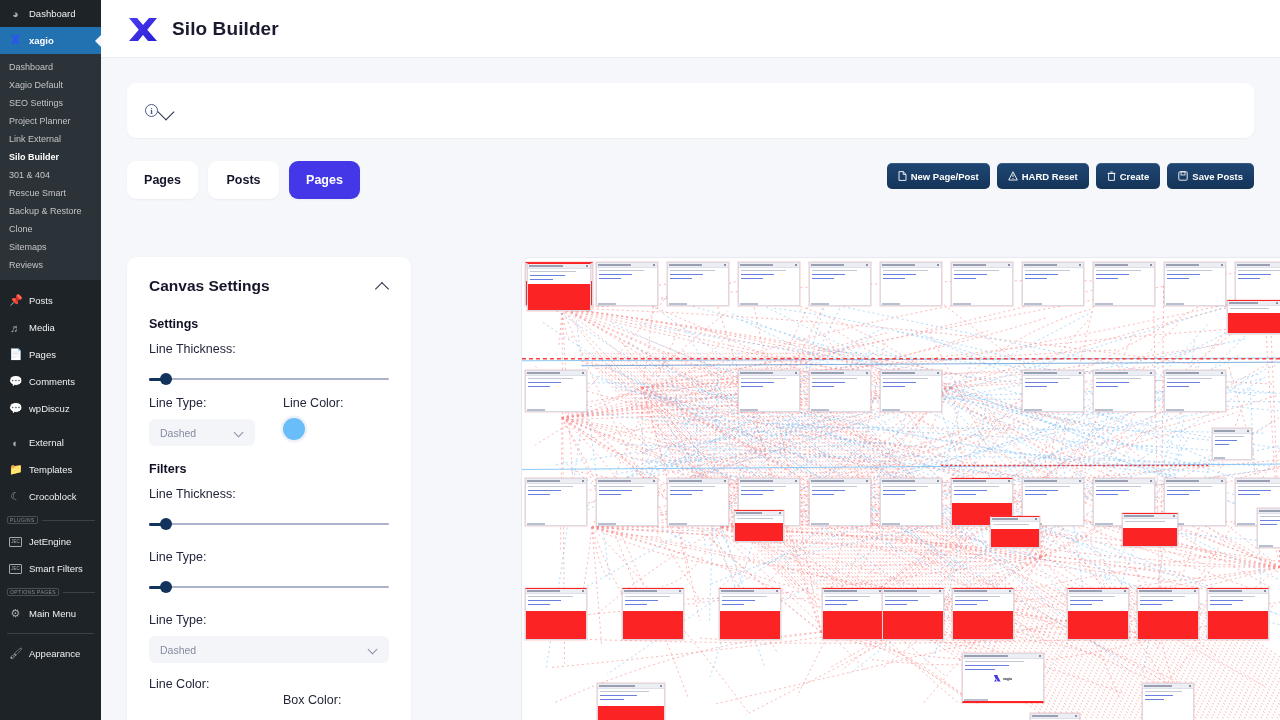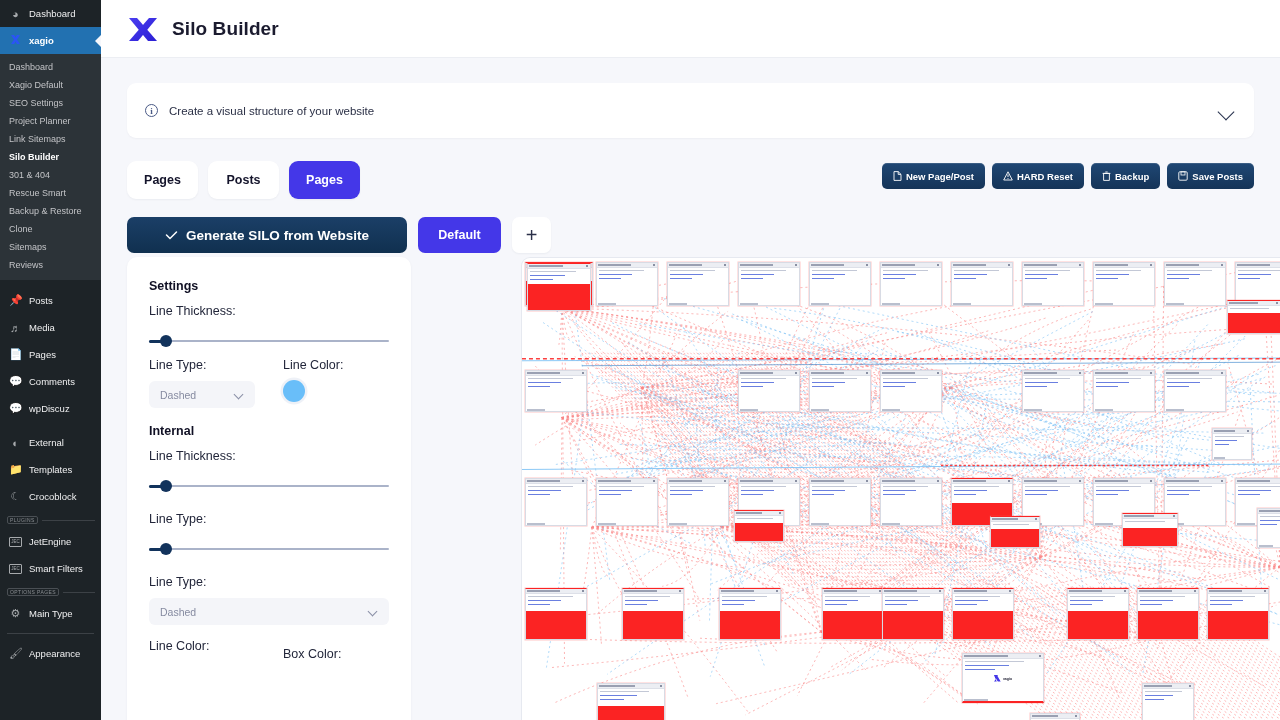--- a/index.html
+++ b/index.html
@@ -391,21 +391,21 @@
         </svg>
     </span>
     <span class="wp-lbl">xagio</span>
   </div>
 
   <div class="wp-sub">
     <div class="wp-sub-item">Dashboard</div>
     <div class="wp-sub-item">Xagio Default</div>
     <div class="wp-sub-item">SEO Settings</div>
     <div class="wp-sub-item">Project Planner</div>
-    <div class="wp-sub-item">Link Sitemaps</div>
+    <div class="wp-sub-item">Link External</div>
     <div class="wp-sub-item active">Silo Builder</div>
     <div class="wp-sub-item">301 &amp; 404</div>
     <div class="wp-sub-item">Rescue Smart</div>
     <div class="wp-sub-item">Backup &amp; Restore</div>
     <div class="wp-sub-item">Clone</div>
     <div class="wp-sub-item">Sitemaps</div>
     <div class="wp-sub-item">Reviews</div>
   </div>
 
   <div class="wp-gap"></div>
@@ -460,21 +460,21 @@
     <span class="wp-lbl">Smart Filters</span>
   </div>
 
   <div class="wp-sep">
     <span class="wp-sep-txt">OPTIONS PAGES</span>
     <span class="wp-sep-line"></span>
   </div>
 
   <div class="wp-top-item">
     <span class="wp-ico">⚙</span>
-    <span class="wp-lbl">Main Type</span>
+    <span class="wp-lbl">Main Menu</span>
   </div>
 
   <div class="wp-plain-sep"></div>
 
   <div class="wp-top-item">
     <span class="wp-ico">🖌</span>
     <span class="wp-lbl">Appearance</span>
   </div>
 </div>
 
@@ -491,21 +491,20 @@
         </defs>
         <path d="M2 4 L10 4 L30 27 L21 27 Z" fill="url(#g1)"></path>
         <path d="M30 4 L22 4 L2 27 L11 27 Z" fill="url(#g1)"></path>
       </svg>
     </span>
     <span id="app-title">Silo Builder</span>
   </div>
 
   <div id="notice">
     <span class="info-ico">i</span>
-    <span class="ntxt">Create a visual structure of your website</span>
     <span class="chev-big"></span>
   </div>
 
   <div id="tabrow">
     <div class="tab">Pages</div>
     <div class="tab">Posts</div>
     <div class="tab active">Pages</div>
 
     <div id="toolbtns">
       <div class="tbtn">
@@ -521,46 +520,38 @@
             <path d="M5 3.4v2.6" stroke="#fff" stroke-width="0.9"></path>
             <circle cx="5" cy="7.4" r="0.5" fill="#fff"></circle>
           </svg>
         <span>HARD Reset</span>
       </div>
       <div class="tbtn">
         <svg width="9" height="10" viewBox="0 0 9 10">
             <path d="M1.6 2.4h5.8V9.4H1.6z" fill="none" stroke="#fff" stroke-width="0.9"></path>
             <path d="M.6 2.4h7.8M3.3 1h2.4" stroke="#fff" stroke-width="0.9"></path>
           </svg>
-        <span>Backup</span>
+        <span>Create</span>
       </div>
       <div class="tbtn">
         <svg width="10" height="10" viewBox="0 0 10 10">
             <rect x="0.8" y="0.8" width="8.4" height="8.4" rx="1" fill="none" stroke="#fff" stroke-width="0.9"></rect>
             <rect x="3" y="0.8" width="4" height="3.2" fill="none" stroke="#fff" stroke-width="0.8"></rect>
           </svg>
         <span>Save Posts</span>
       </div>
     </div>
   </div>
 
-  <div id="actionrow">
-    <div id="genbtn">
-      <span class="check-ico">
-        <svg width="13" height="13" viewBox="0 0 13 13">
-            <path d="M1.5 6 L5 9.5 L11.5 3" fill="none" stroke="#fff" stroke-width="1.5" stroke-linecap="round"></path>
-          </svg>
-      </span>
-      <span>Generate SILO from Website</span>
+
+  <div id="settings">
+    <div id="settings-head">
+      <span id="settings-title">Canvas Settings</span>
+      <span class="chev-up"></span>
     </div>
-    <div id="defaultbtn">Default</div>
-    <div id="addbtn">+</div>
-  </div>
-
-  <div id="settings">
 
     <div class="grp-title">Settings</div>
     <div class="fld-label">Line Thickness:</div>
     <div class="slider">
       <span class="track"></span>
       <span class="fill"></span>
       <span class="knob"></span>
     </div>
 
     <div class="row2">
@@ -570,21 +561,21 @@
           <span>Dashed</span>
           <span class="chev-sm"></span>
         </div>
       </div>
       <div>
         <div class="fld-label" style="margin-top:0">Line Color:</div>
         <div class="swatch"></div>
       </div>
     </div>
 
-    <div class="grp-title" style="margin-top:16px">Internal</div>
+    <div class="grp-title" style="margin-top:16px">Filters</div>
     <div class="fld-label">Line Thickness:</div>
     <div class="slider">
       <span class="track"></span>
       <span class="fill"></span>
       <span class="knob"></span>
     </div>
 
     <div class="fld-label" style="margin-top:20px">Line Type:</div>
     <div class="slider">
       <span class="track"></span>
@@ -596,21 +587,21 @@
     <div class="sel">
       <span>Dashed</span>
       <span class="chev-sm"></span>
     </div>
 
     <div class="row2" style="margin-top:14px">
       <div>
         <div class="fld-label" style="margin-top:0">Line Color:</div>
       </div>
       <div>
-        <div class="fld-label" style="margin-top:8px">Box Color:</div>
+        <div class="fld-label" style="margin-top:16px">Box Color:</div>
       </div>
     </div>
   </div>
 
   <div id="canvas-wrap">
     <div id="canvas">
       <svg id="edges" viewBox="0 0 838 463" preserveAspectRatio="none">
           <path d="M40 50 Q311.1654576129119 190.6162512910628 582.3309152258238 373.514101674554" stroke="#fb8a8a" stroke-width="0.65" stroke-dasharray="2 3" fill="none"></path>
           <path d="M40 160 Q397.1252562348383 116.83601319875382 754.2505124696766 35.744164002008816" stroke="#fb8a8a" stroke-width="0.65" stroke-dasharray="2 3" fill="none"></path>
           <path d="M70 270 Q330.2916832129898 252.92569164322953 590.5833664259796 221.91339502665838" stroke="#fb8a8a" stroke-width="0.65" stroke-dasharray="2 3" fill="none"></path>

